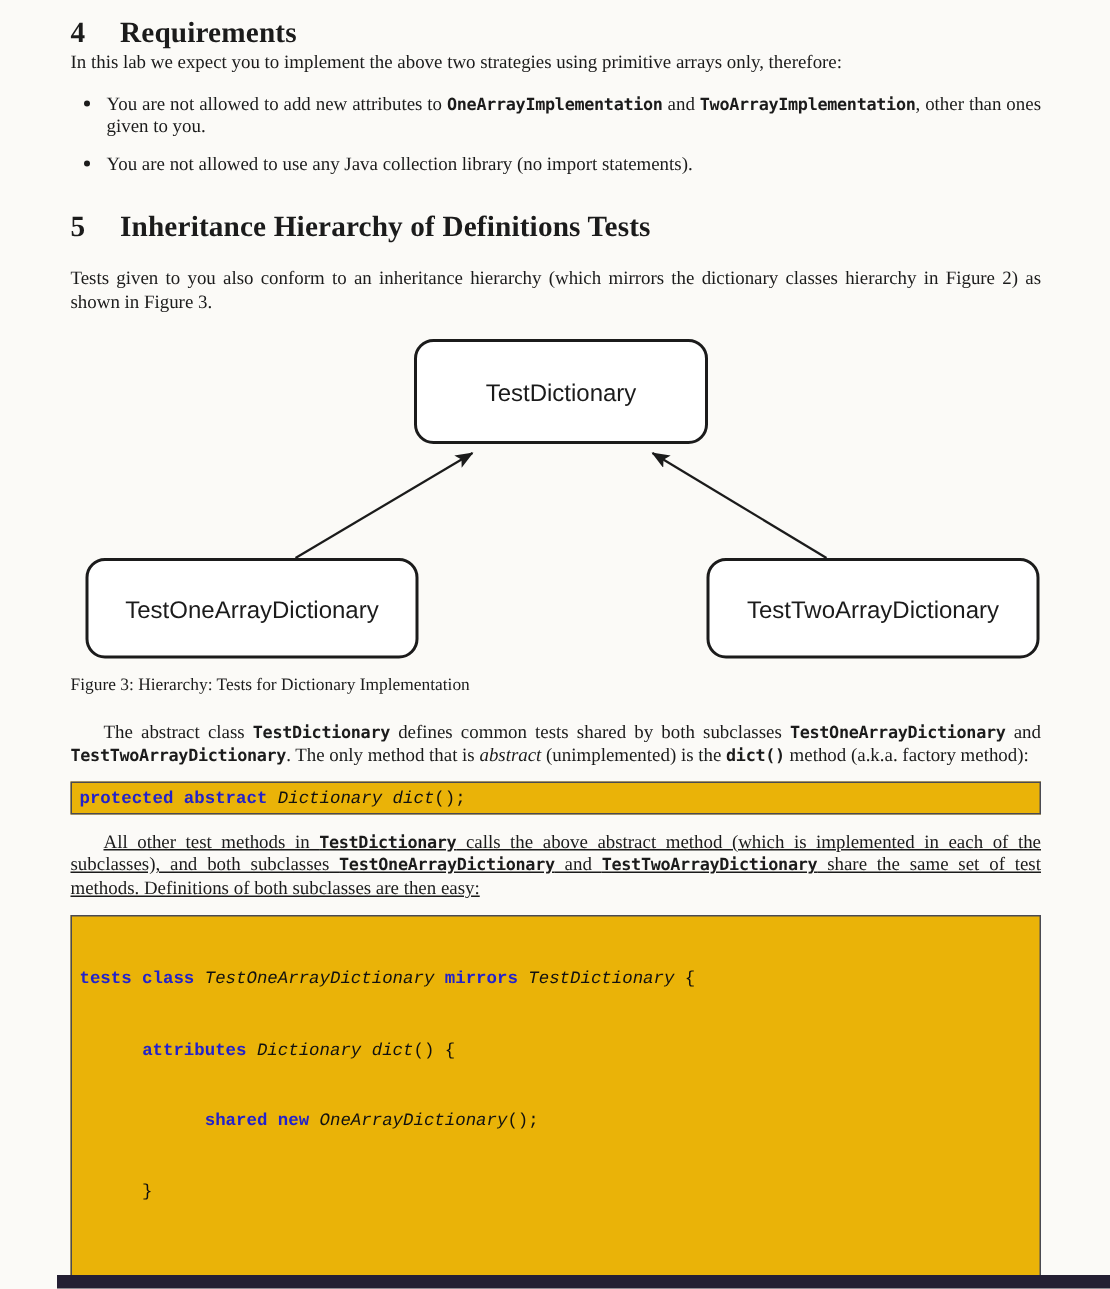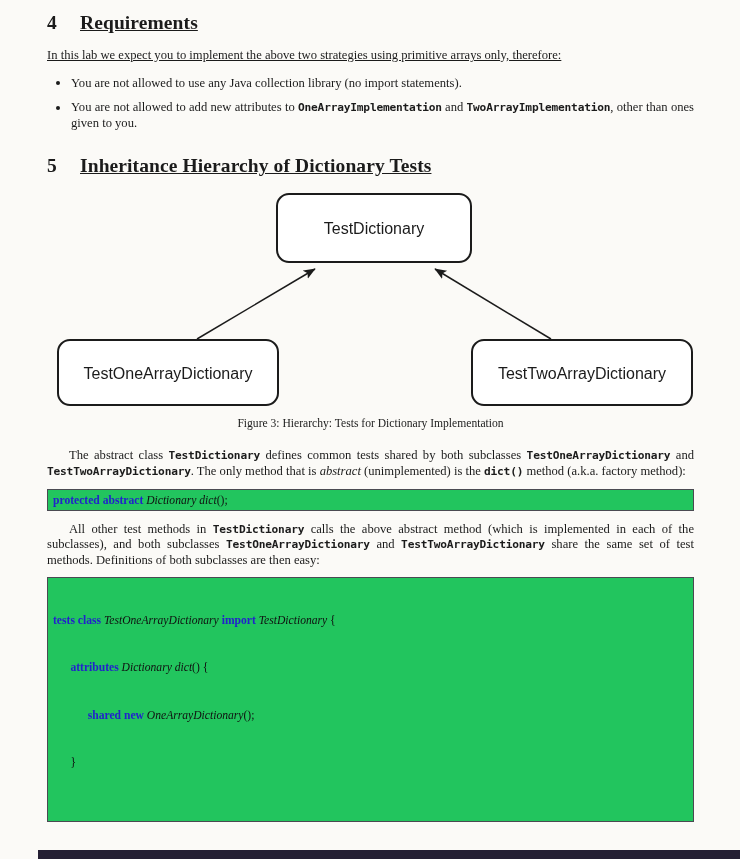--- a/index.html
+++ b/index.html
@@ -35,21 +35,21 @@
     font-weight: bold;
     font-size: 19.5px;
     letter-spacing: 0.1px;
     display: flex;
     align-items: baseline;
   }
   .section-heading .num {
     width: 33px;
     flex: 0 0 33px;
   }
-  .section-heading .ttl { flex: 1; text-decoration: underline; }
+  .section-heading .ttl { flex: 1; }
 
   
   p.body {
     font-size: 12.6px;
     line-height: 15.6px;
     text-align: justify;
     margin: 0;
   }
   .indent { text-indent: 22px; }
 
@@ -90,31 +90,31 @@
     width: 647px;
     height: 232px;
   }
   .figure svg { display: block; }
   .node-label {
     font-family: "Liberation Sans", sans-serif;
     font-size: 16px;
     fill: #1b1b1b;
   }
   .caption {
-    text-align: center;
+    text-align: left;
     font-size: 11.6px;
     margin-top: 3px;
   }
 
   
   .codeblock {
     border: 1px solid #4a4a52;
-    background: #22c55e;
+    background: #eab308;
     padding: 3px 5px 3px 5px;
-    font-family: Liberation Serif, serif;
+    font-family: Liberation Mono, monospace;
     font-size: 11.6px;
     line-height: 15.8px;
     white-space: pre;
     overflow: hidden;
     box-sizing: border-box;
   }
   .kw { color: #2222cc; font-weight: bold; }
   .id { color: #101010; font-style: italic; }
   .pl { color: #101010; }
 
@@ -132,38 +132,39 @@
 <body>
 
 <div class="page">
   <div class="content">
 
     <div class="section-heading" style="margin-top:12px;">
       <span class="num">4</span>
       <span class="ttl">Requirements</span>
     </div>
 
-    <p class="body" style="margin-top:14px;text-decoration:underline;">In this lab we expect you to implement the above two strategies using primitive arrays only, therefore:</p>
+    <p class="body" style="">In this lab we expect you to implement the above two strategies using primitive arrays only, therefore:</p>
 
     <ul class="bullets" style="margin-top:12px;">
+      <li>
+        <span class="dot"></span>
+        <span>You are not allowed to add new attributes to </span><code class="tt">OneArrayImplementation</code><span> and </span><code class="tt">TwoArrayImplementation</code><span>, other than ones given to you.</span>
+      </li>
       <li style="margin-top:8px;">
         <span class="dot"></span>
         <span>You are not allowed to use any Java collection library (no import statements).</span>
       </li>
-      <li>
-        <span class="dot"></span>
-        <span>You are not allowed to add new attributes to </span><code class="tt">OneArrayImplementation</code><span> and </span><code class="tt">TwoArrayImplementation</code><span>, other than ones given to you.</span>
-      </li>
     </ul>
 
     <div class="section-heading" style="margin-top:24px;">
       <span class="num">5</span>
-      <span class="ttl">Inheritance Hierarchy of Dictionary Tests</span>
-    </div>
-
+      <span class="ttl">Inheritance Hierarchy of Definitions Tests</span>
+    </div>
+
+    <p class="body" style="margin-top:15px;">Tests given to you also conform to an inheritance hierarchy (which mirrors the dictionary classes hierarchy in Figure 2) as shown in Figure 3.</p>
 
     <div class="figure" style="margin-top:12px;">
       <svg width="647" height="225" viewBox="0 0 647 225">
 
         <rect x="230" y="5" width="194" height="68" rx="12" ry="12" fill="#ffffff" stroke="#1b1b1b" stroke-width="2"></rect>
         <text x="327" y="45" text-anchor="middle" class="node-label">TestDictionary</text>
 
         <rect x="11" y="151" width="220" height="65" rx="12" ry="12" fill="#ffffff" stroke="#1b1b1b" stroke-width="2"></rect>
         <text x="121" y="190" text-anchor="middle" class="node-label">TestOneArrayDictionary</text>
 
@@ -181,26 +182,26 @@
       </svg>
       <div class="caption">Figure 3: Hierarchy: Tests for Dictionary Implementation</div>
     </div>
 
     <p class="body indent" style="margin-top:27px;">
       <span>The abstract class </span><code class="tt">TestDictionary</code><span> defines common tests shared by both subclasses </span><code class="tt">TestOneArrayDictionary</code><span> and </span><code class="tt">TestTwoArrayDictionary</code><span>. The only method that is </span><span class="it">abstract</span><span> (unimplemented) is the </span><code class="tt">dict()</code><span> method (a.k.a. factory method):</span>
     </p>
 
     <div class="codeblock" style="margin-top:9px; height:22px;"><span class="kw">protected abstract </span><span class="id">Dictionary dict</span><span class="pl">();</span></div>
 
-    <p class="body indent" style="margin-top:11px;">
+    <p class="body indent" style="margin-top:11px;text-decoration:underline;">
       <span>All other test methods in </span><code class="tt">TestDictionary</code><span> calls the above abstract method (which is implemented in each of the subclasses), and both subclasses </span><code class="tt">TestOneArrayDictionary</code><span> and </span><code class="tt">TestTwoArrayDictionary</code><span> share the same set of test methods. Definitions of both subclasses are then easy:</span>
     </p>
 
     <div class="codeblock" style="margin-top:9px;">
-      <div><span class="kw">tests class </span><span class="id">TestOneArrayDictionary </span><span class="kw">import </span><span class="id">TestDictionary </span><span class="pl">{</span></div>
+      <div><span class="kw">tests class </span><span class="id">TestOneArrayDictionary </span><span class="kw">mirrors </span><span class="id">TestDictionary </span><span class="pl">{</span></div>
       <div><span class="pl">      </span><span class="kw">attributes </span><span class="id">Dictionary dict</span><span class="pl">() {</span></div>
       <div><span class="pl">            </span><span class="kw">shared new </span><span class="id">OneArrayDictionary</span><span class="pl">();</span></div>
       <div><span class="pl">      }</span></div>
       
     </div>
 
   </div>
 
   <div class="footer-bar"></div>
 </div>

